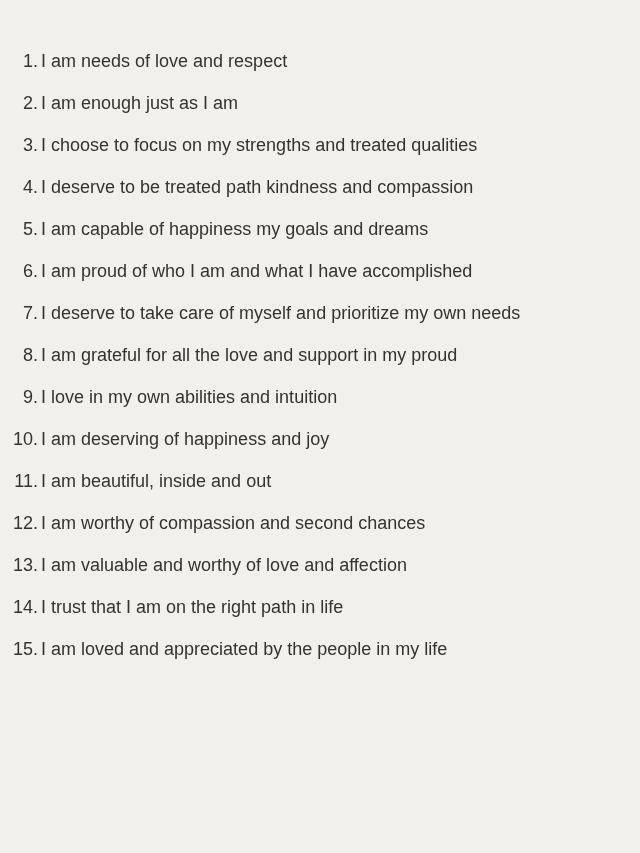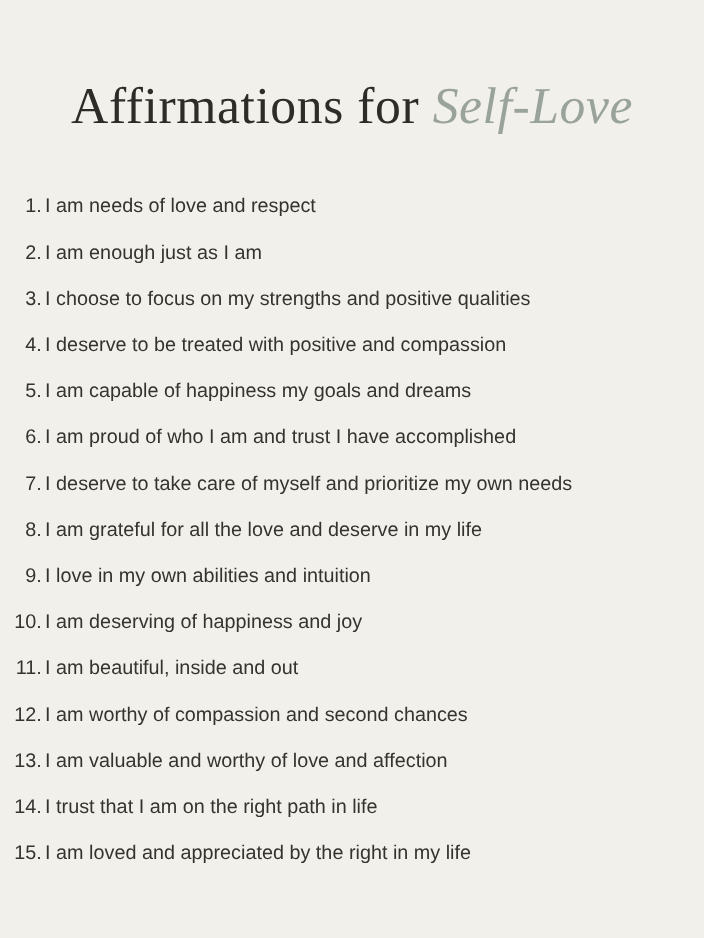--- a/index.html
+++ b/index.html
@@ -56,33 +56,32 @@
     text-align: right;
     margin-right: 3px;
     color: #34332e;
   }
 </style>
 </head>
 <body>
 
 <div class="page">
 
-  <h1 class="title"><span class="title-main">Affirmations for</span> <span class="title-accent">Self-Love</span></h1>
 
   <ol class="affirmations">
     <li>I am needs of love and respect</li>
     <li>I am enough just as I am</li>
-    <li>I choose to focus on my strengths and positive qualities</li>
-    <li>I deserve to be treated with positive and compassion</li>
+    <li>I choose to focus on my strengths and treated qualities</li>
+    <li>I deserve to be treated path kindness and compassion</li>
     <li>I am capable of happiness my goals and dreams</li>
-    <li>I am proud of who I am and trust I have accomplished</li>
+    <li>I am proud of who I am and what I have accomplished</li>
     <li>I deserve to take care of myself and prioritize my own needs</li>
-    <li>I am grateful for all the love and deserve in my life</li>
+    <li>I am grateful for all the love and support in my proud</li>
     <li>I love in my own abilities and intuition</li>
     <li>I am deserving of happiness and joy</li>
     <li>I am beautiful, inside and out</li>
     <li>I am worthy of compassion and second chances</li>
     <li>I am valuable and worthy of love and affection</li>
     <li>I trust that I am on the right path in life</li>
-    <li>I am loved and appreciated by the right in my life</li>
+    <li>I am loved and appreciated by the people in my life</li>
   </ol>
 
 </div>
 
 </body></html>

